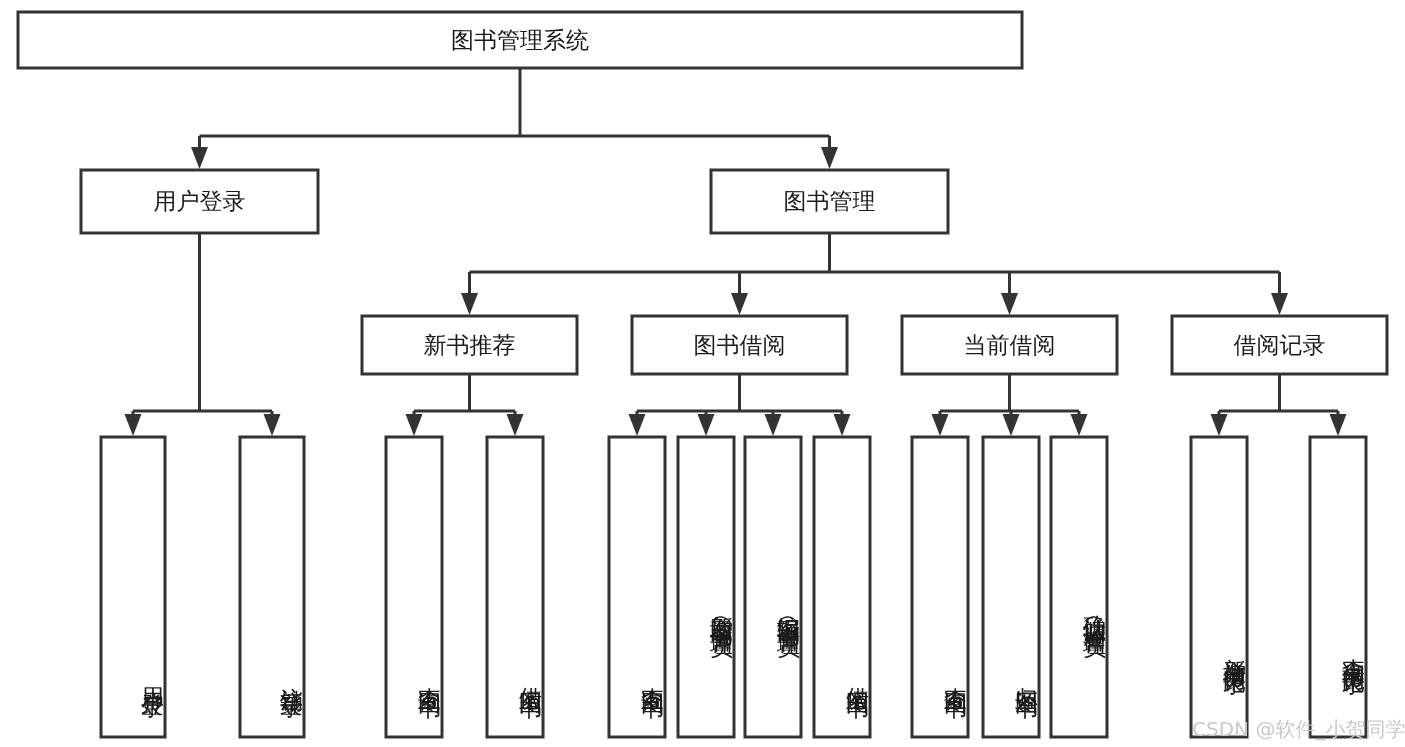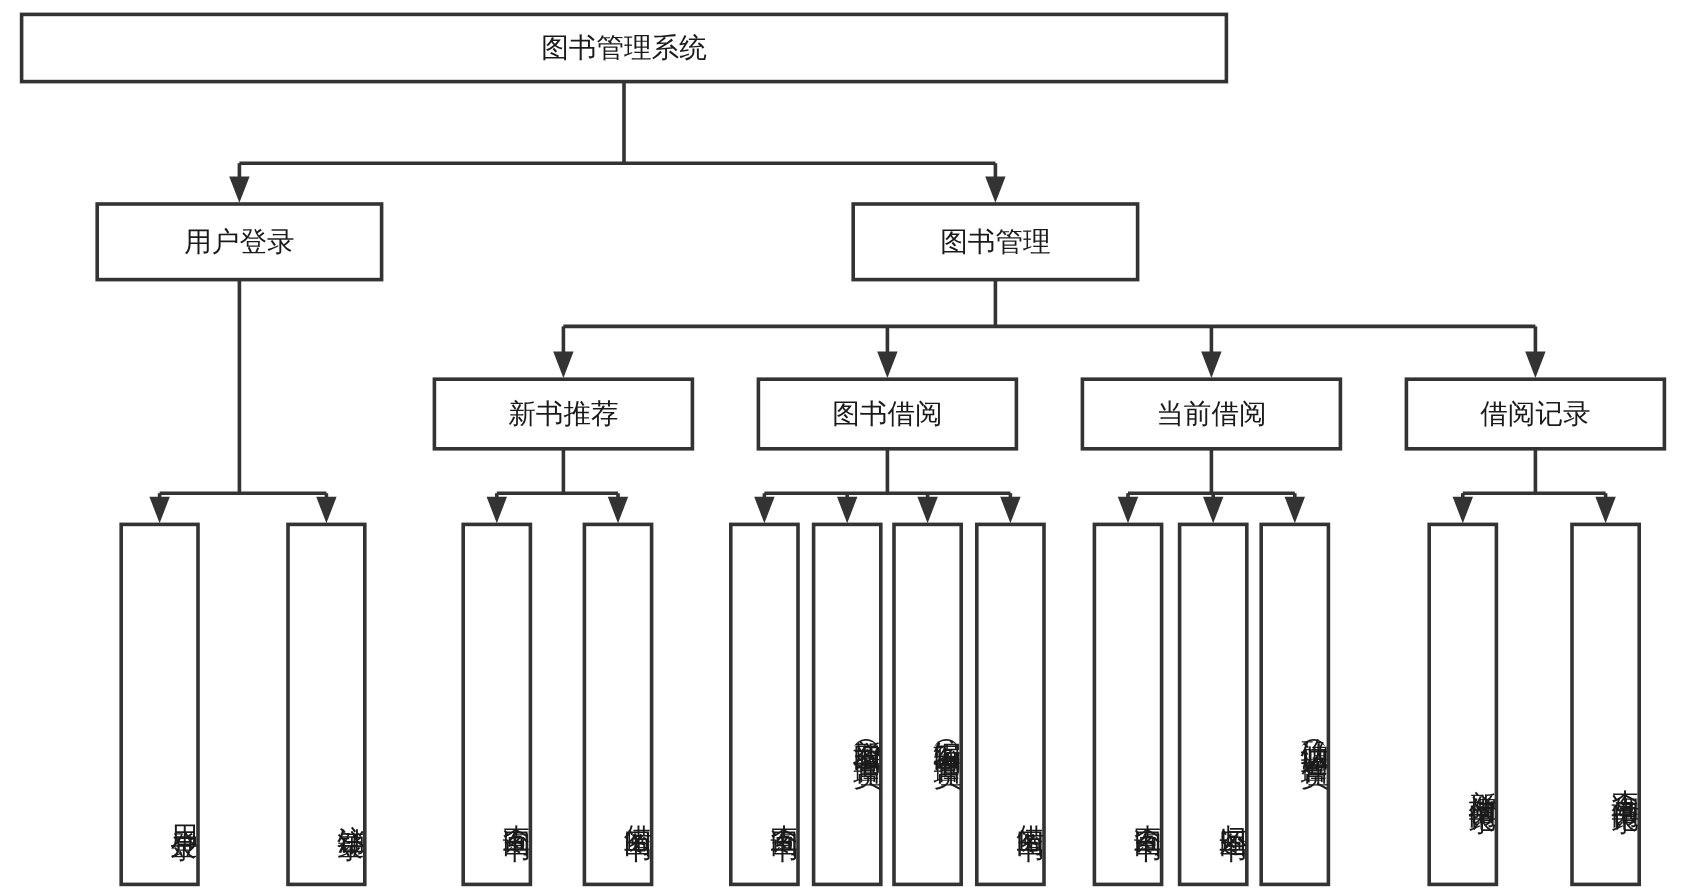--- a/index.html
+++ b/index.html
@@ -187,13 +187,14 @@
       <div class="node-label-v" style="left: 609px; top: 447px; width: 56px; height: 280px; padding-top: 88px;">查询图书</div>
       <div class="node-label-v" style="left: 678px; top: 447px; width: 56px; height: 280px; padding-top: 23px;">新增图书（管理员）</div>
       <div class="node-label-v" style="left: 745px; top: 447px; width: 56px; height: 280px; padding-top: 23px;">编辑图书（管理员）</div>
       <div class="node-label-v" style="left: 814px; top: 447px; width: 56px; height: 280px; padding-top: 88px;">借阅图书</div>
       <div class="node-label-v" style="left: 912px; top: 447px; width: 56px; height: 280px; padding-top: 88px;">查询图书</div>
       <div class="node-label-v" style="left: 983px; top: 447px; width: 56px; height: 280px; padding-top: 88px;">归还图书</div>
       <div class="node-label-v" style="left: 1051px; top: 447px; width: 56px; height: 280px; padding-top: 23px;">确认归还（管理员）</div>
       <div class="node-label-v" style="left: 1191px; top: 447px; width: 56px; height: 280px; padding-top: 62px;">新增借阅记录</div>
       <div class="node-label-v" style="left: 1310px; top: 447px; width: 56px; height: 280px; padding-top: 62px;">查询借阅记录</div>
     </div>
+  <div class="watermark" id="watermark" style="left: 1192px; top: 716px;">CSDN @软件_小贺同学</div>
 </div>
 
 </body></html>

